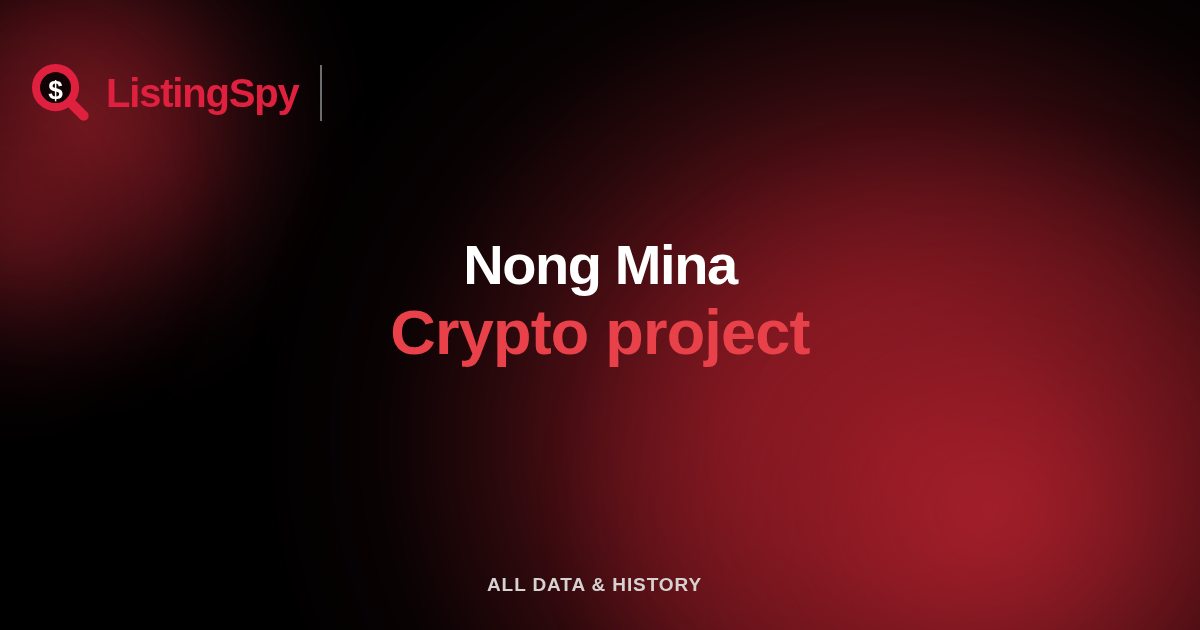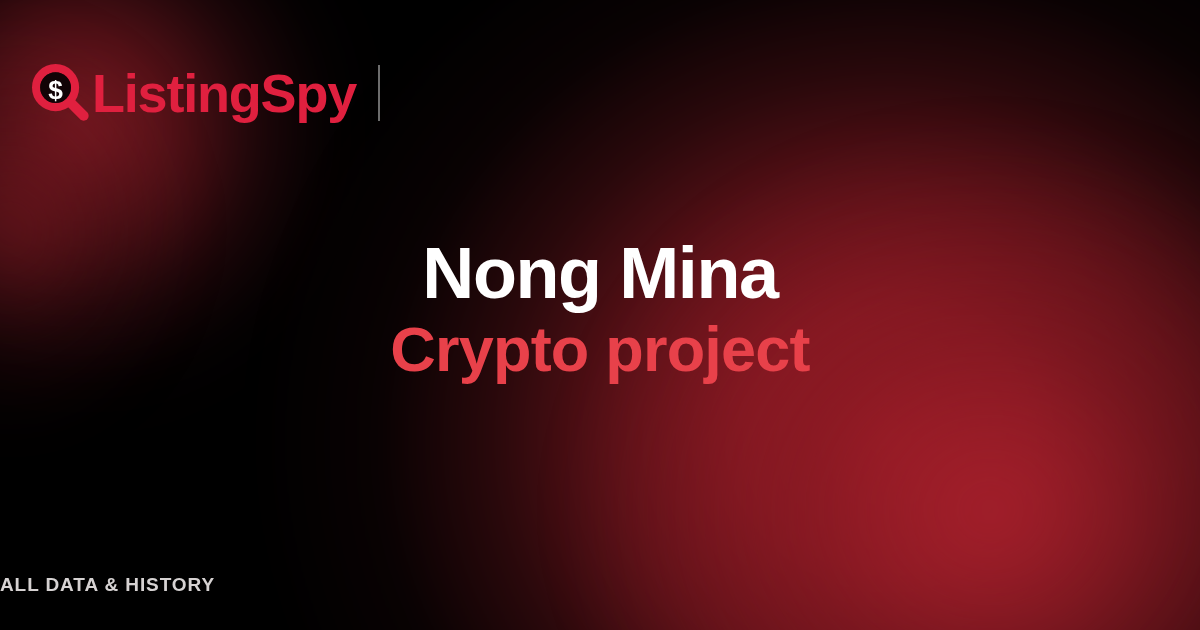--- a/index.html
+++ b/index.html
@@ -110,26 +110,26 @@
   }
 
   .brand-mark {
     width: 58px;
     height: 58px;
     flex: 0 0 58px;
     display: block;
   }
 
   .brand-name {
-    font-size: 54px;
+    font-size: 40px;
     font-weight: 700;
     letter-spacing: -1.2px;
     line-height: 1;
     color: #E0203F;
-    margin-left: 2px;
+    margin-left: 16px;
     white-space: nowrap;
     text-align: center;
   }
 
   .brand-divider {
     width: 2px;
     height: 56px;
     background: #6d6d6d;
     margin-left: 22px;
     margin-right: 20px;
@@ -148,21 +148,21 @@
   
   .hero {
     position: absolute;
     left: 0;
     right: 0;
     top: 236px;
     text-align: center;
   }
 
   .hero-title {
-    font-size: 72px;
+    font-size: 56px;
     font-weight: 700;
     color: #ffffff;
     line-height: 1.04;
     letter-spacing: -1.4px;
   }
 
   .hero-subtitle {
     font-size: 63px;
     font-weight: 700;
     color: #E8414A;
@@ -170,20 +170,21 @@
     letter-spacing: -0.8px;
     margin-top: 4px;
   }
 
   
   .footer {
     position: absolute;
     left: 0;
     right: 11px;
     bottom: 34px;
+    text-align: center;
   }
 
   .footer-text {
     display: inline-block;
     color: #D6D2D2;
     font-size: 19px;
     font-weight: 700;
     letter-spacing: 0.9px;
   }
 </style>

